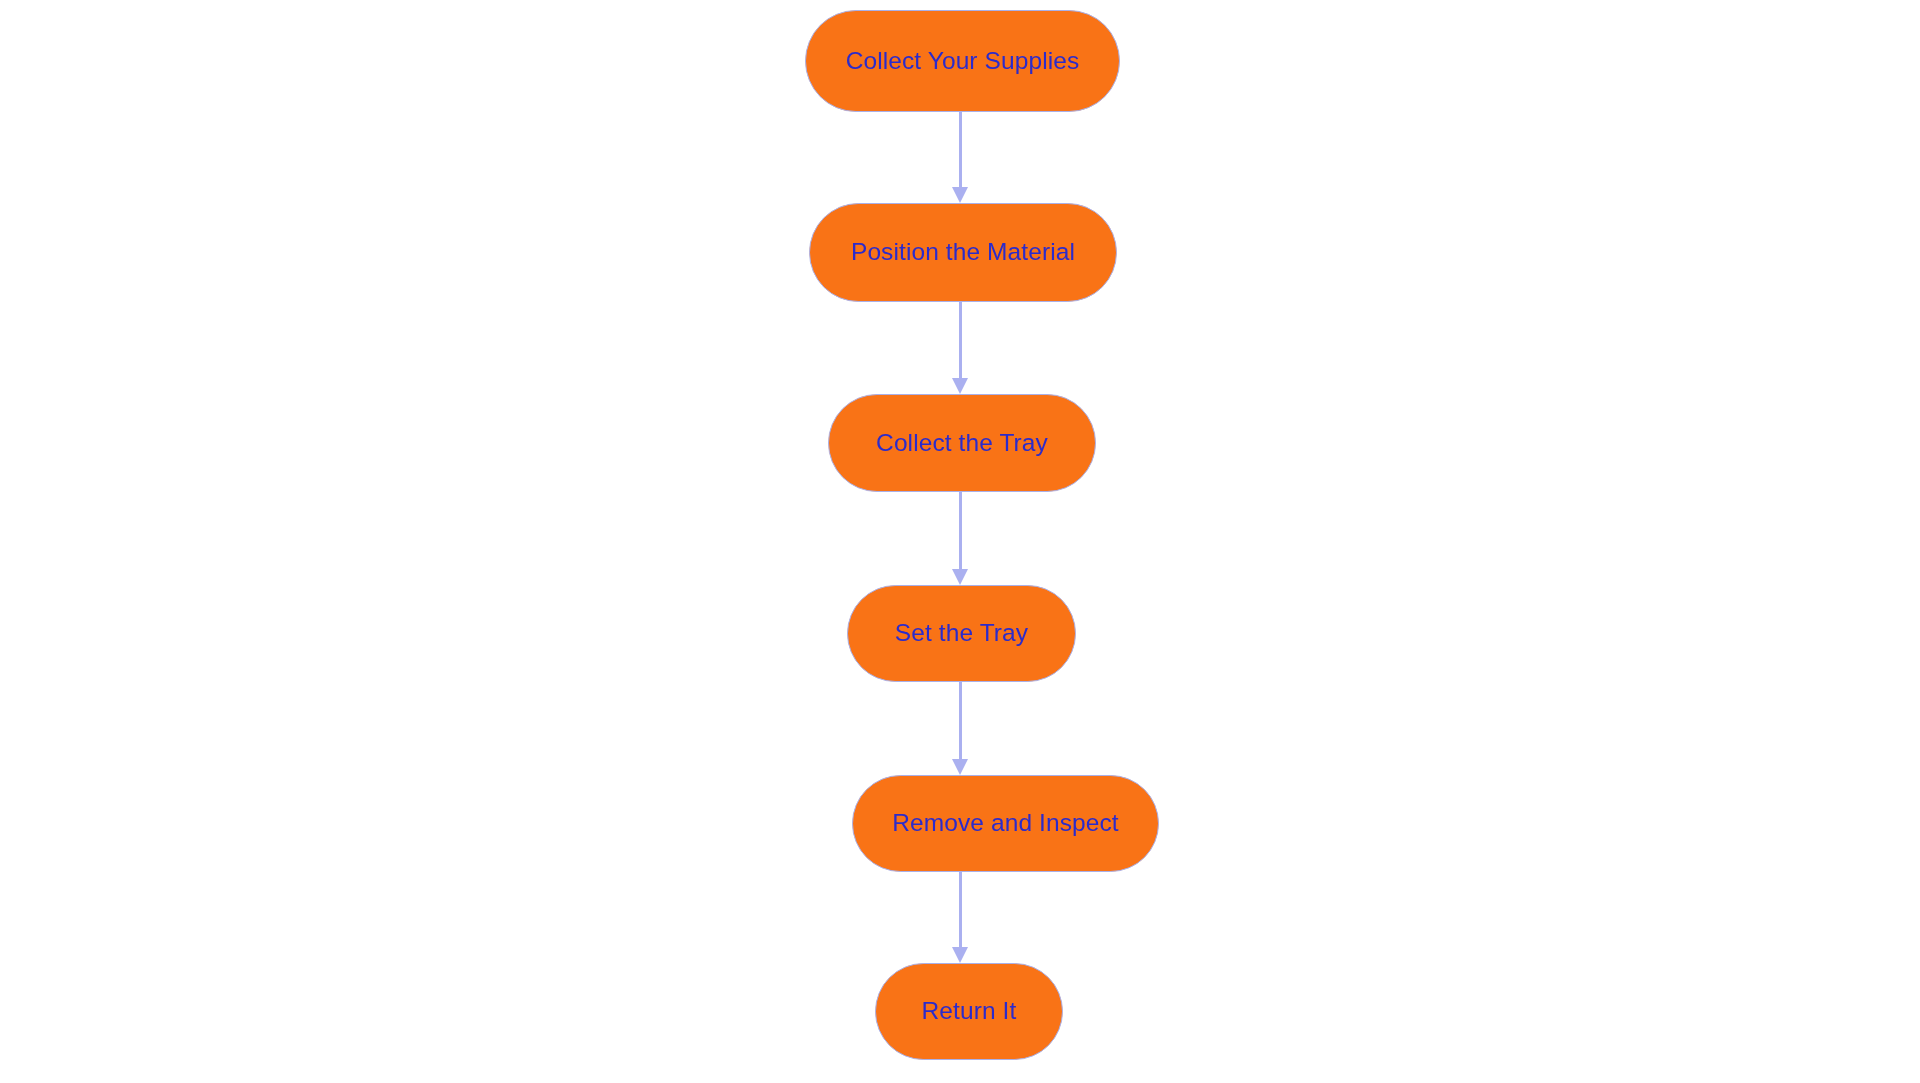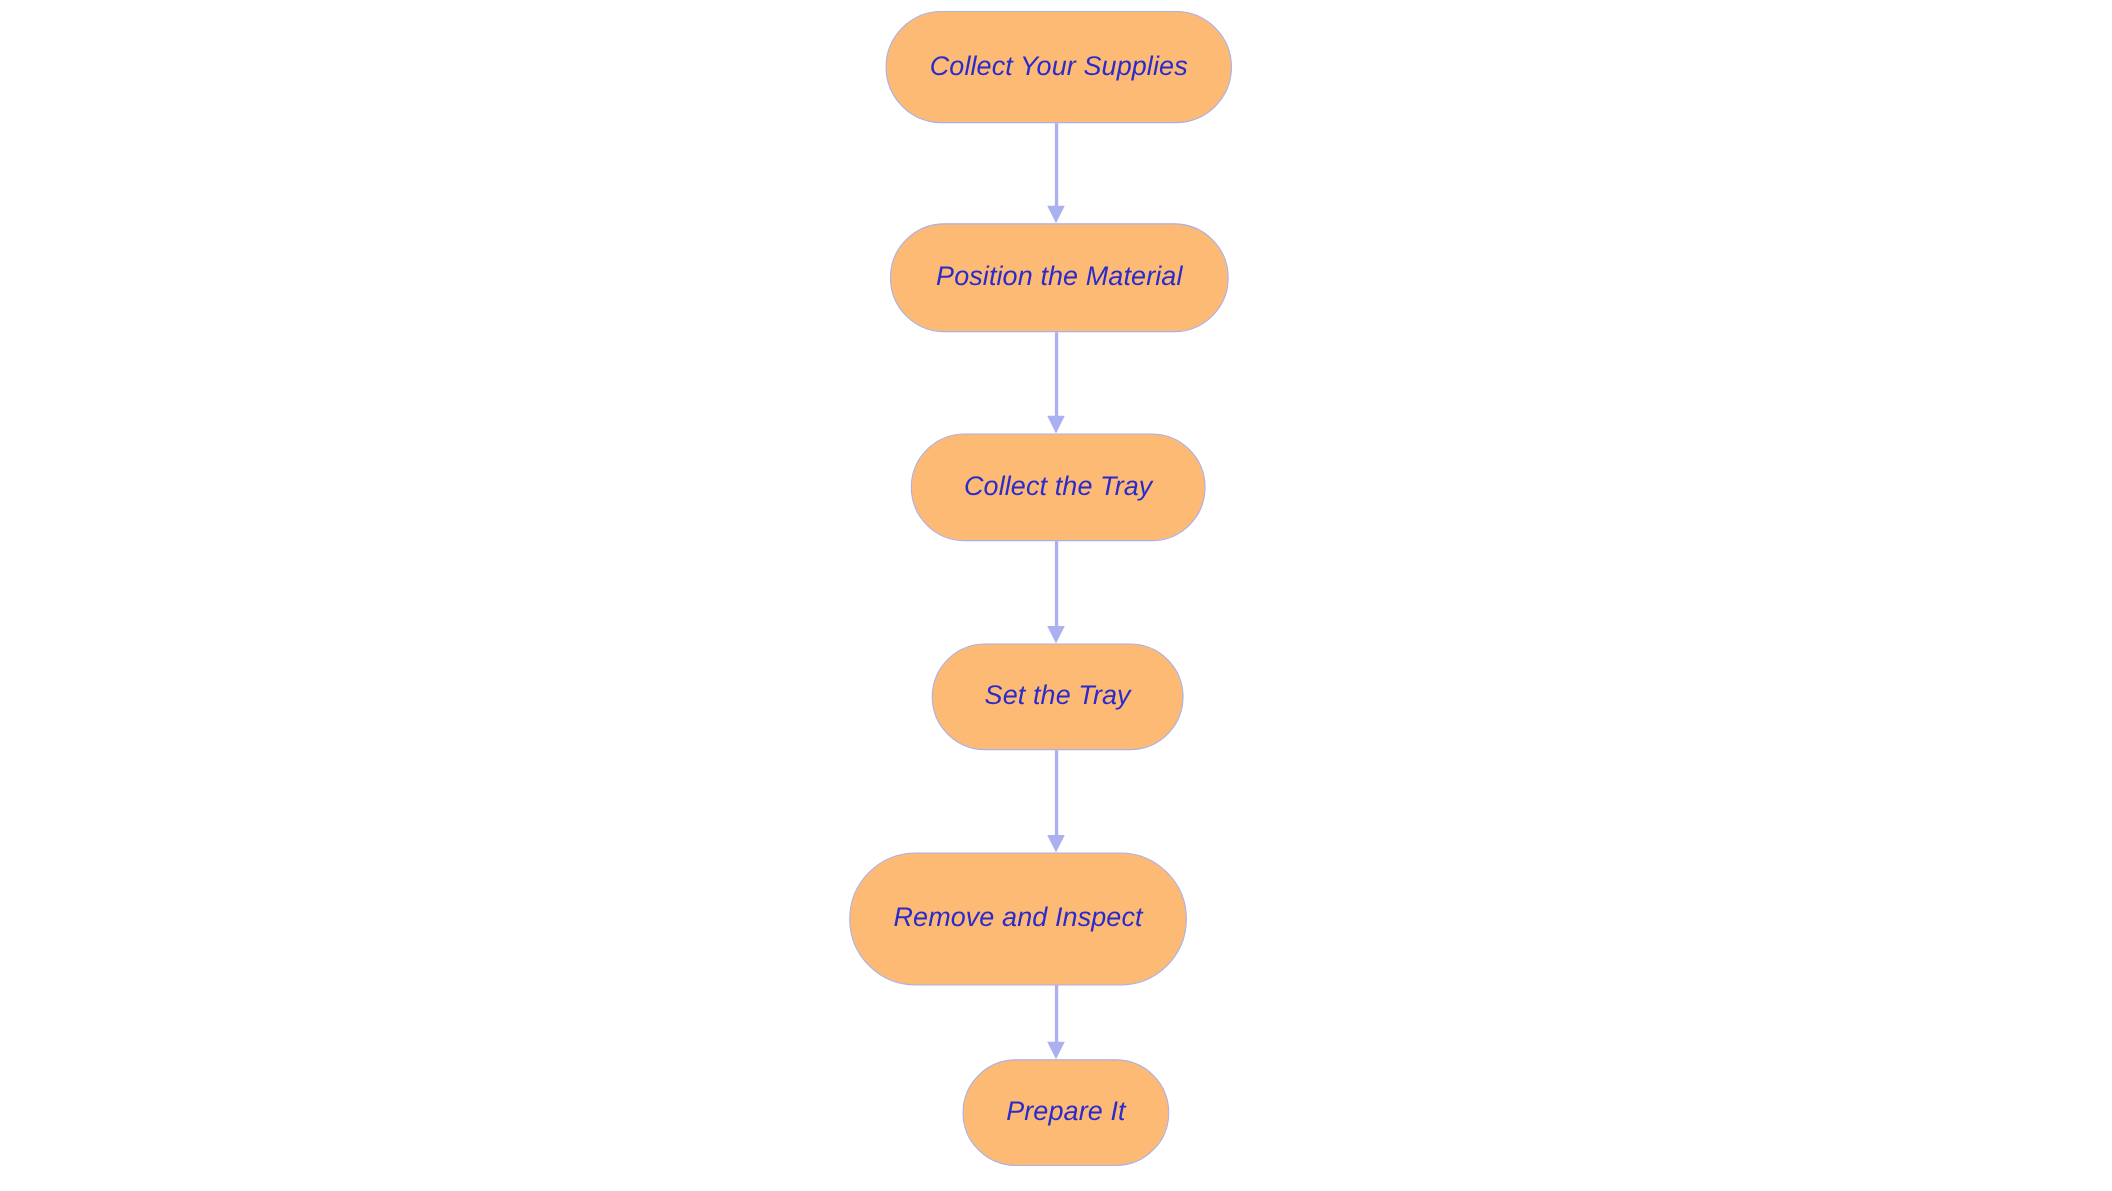--- a/index.html
+++ b/index.html
@@ -21,31 +21,30 @@
     height: 1083px;
     background: #ffffff;
   }
 
   .flow-node {
     position: absolute;
     box-sizing: border-box;
     display: flex;
     align-items: center;
     justify-content: center;
-    background: #fdba74;
+    background: #f97316;
     border: 1.6px solid #aab0e8;
     border-radius: 999px;
     color: #2b2bcc;
     font-size: 24.5px;
     font-weight: 400;
     letter-spacing: 0.1px;
     line-height: 1;
     white-space: nowrap;
     user-select: none;
-    font-style: italic;
   }
 
   .flow-node .node-label {
     display: block;
     color: #2b2bcc;
     font-size: 24.5px;
     line-height: 1;
     white-space: nowrap;
   }
 
@@ -106,20 +105,20 @@
       </div>
       <div class="flow-node" style="left: 809px; top: 203px; width: 308px; height: 99px;">
         <span class="node-label">Position the Material</span>
       </div>
       <div class="flow-node" style="left: 828px; top: 394px; width: 268px; height: 98px;">
         <span class="node-label">Collect the Tray</span>
       </div>
       <div class="flow-node" style="left: 847px; top: 585px; width: 229px; height: 97px;">
         <span class="node-label">Set the Tray</span>
       </div>
-      <div class="flow-node" style="left: 772px; top: 775px; width: 307px; height: 121px;">
+      <div class="flow-node" style="left: 852px; top: 775px; width: 307px; height: 97px;">
         <span class="node-label">Remove and Inspect</span>
       </div>
       <div class="flow-node" style="left: 875px; top: 963px; width: 188px; height: 97px;">
-        <span class="node-label">Prepare It</span>
+        <span class="node-label">Return It</span>
       </div>
     </div>
 </div>
 
 </body></html>

